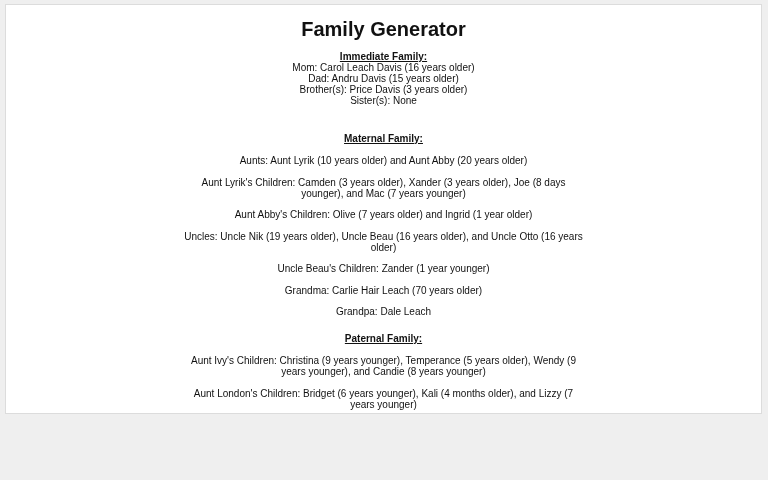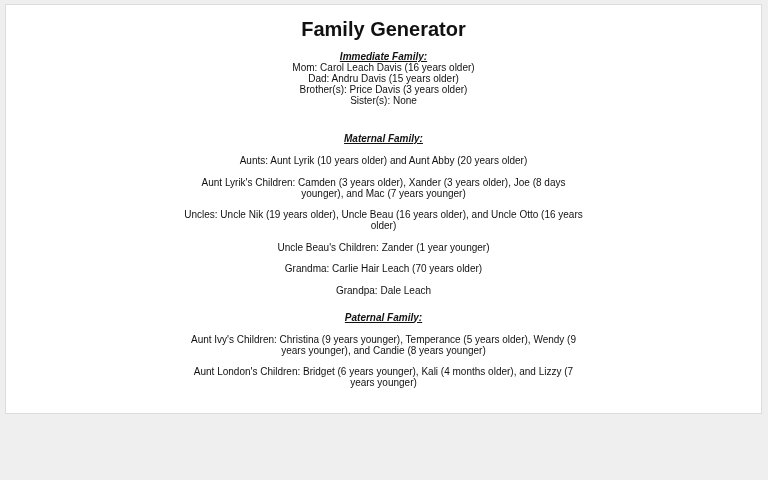--- a/index.html
+++ b/index.html
@@ -34,21 +34,20 @@
       font-size: 20px;
       font-weight: bold;
       margin: 12px 0 10px 0;
       line-height: 24px;
       color: #111;
     }
     .section-heading {
       font-weight: bold;
       text-decoration: underline;
       margin: 0;
-      font-style: italic;
     }
     .immediate p {
       margin: 0;
     }
     .gap-after-immediate {
       height: 11px;
     }
     .para {
       margin: 0 0 10.5px 0;
     }
@@ -69,20 +68,21 @@
       <p>Dad: Andru Davis (15 years older)</p>
       <p>Brother(s): Price Davis (3 years older)</p>
       <p>Sister(s): None</p>
     </div>
     <div class="gap-after-immediate"></div>
 
     <div>
       <p class="section-heading heading-block">Maternal Family:</p>
       <p class="para">Aunts: Aunt Lyrik (10 years older) and Aunt Abby (20 years older)</p>
       <p class="para">Aunt Lyrik's Children: Camden (3 years older), Xander (3 years older), Joe (8 days younger), and Mac (7 years younger)</p>
+      <p class="para">Aunt Abby's Children: Olive (7 years older) and Ingrid (1 year older)</p>
       <p class="para">Uncles: Uncle Nik (19 years older), Uncle Beau (16 years older), and Uncle Otto (16 years older)</p>
       <p class="para">Uncle Beau's Children: Zander (1 year younger)</p>
       <p class="para">Grandma: Carlie Hair Leach (70 years older)</p>
       <p class="para">Grandpa: Dale Leach</p>
     </div>
 
     <div>
       <p class="section-heading heading-block">Paternal Family:</p>
       <p class="para">Aunt Ivy's Children: Christina (9 years younger), Temperance (5 years older), Wendy (9 years younger), and Candie (8 years younger)</p>
       <p class="para">Aunt London's Children: Bridget (6 years younger), Kali (4 months older), and Lizzy (7 years younger)</p>

